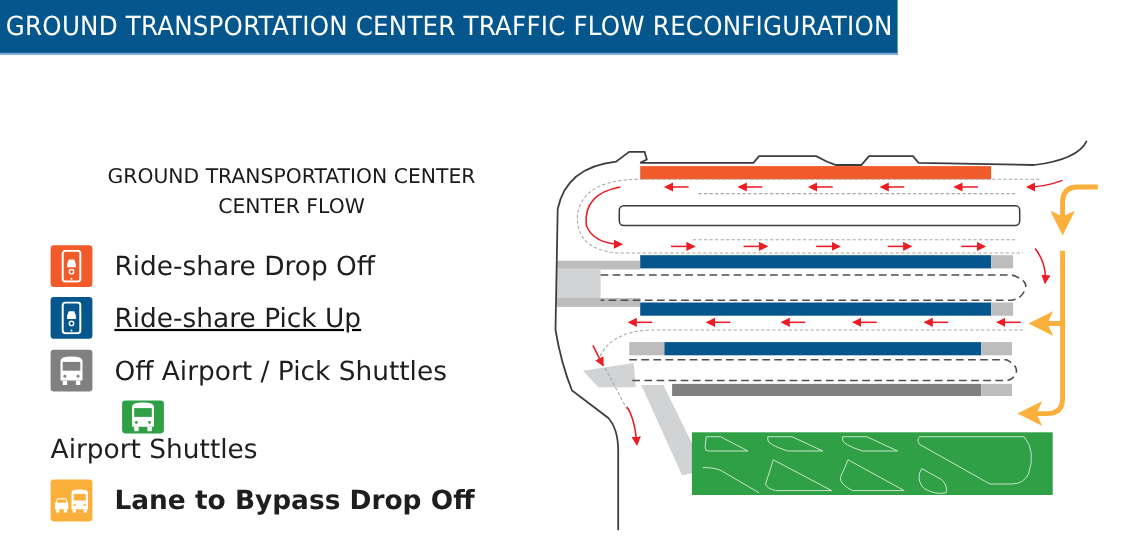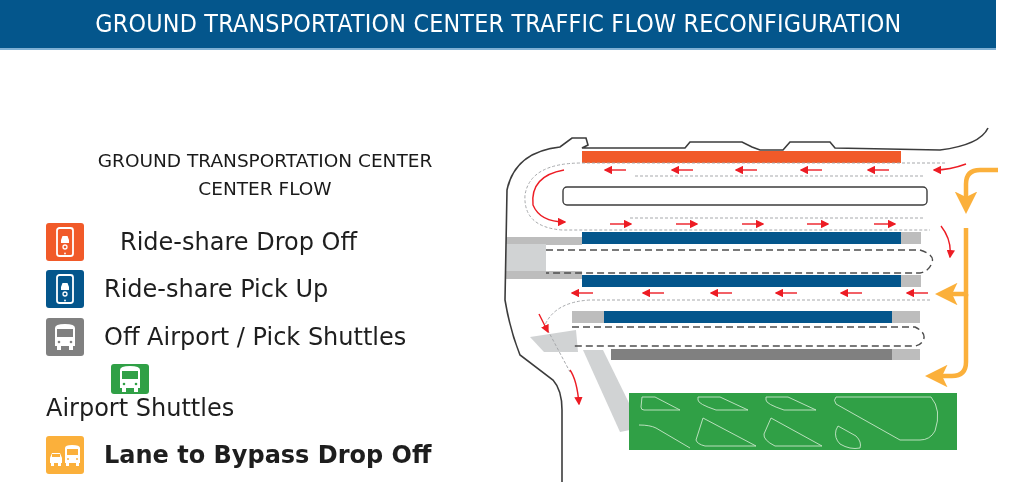--- a/index.html
+++ b/index.html
@@ -1,49 +1,49 @@
 <!DOCTYPE html>
 <html><head>
 <meta charset="utf-8">
 <style>
   html, body { margin:0; padding:0; }
   body { width:1024px; height:488px; background:#ffffff; position:relative; overflow:hidden; font-family:"Liberation Sans", sans-serif; }
-  .banner { position:absolute; left:0; top:0; width:996px; height:50px; background:#04568c; border-bottom:2px solid #7fb0d4; box-sizing:border-box; display:flex; align-items:center; justify-content:center; }
+  .banner { position:absolute; left:0; top:0; width:816px; height:50px; background:#04568c; border-bottom:2px solid #7fb0d4; box-sizing:border-box; display:flex; align-items:center; justify-content:center; }
   .banner-title { color:#ffffff; font-family:"DejaVu Sans", sans-serif; font-size:24px; font-weight:normal; letter-spacing:0.2px; white-space:nowrap; transform:scaleX(0.93); }
   .legend-title { position:absolute; left:30px; top:147px; width:470px; text-align:center; font-family:"DejaVu Sans", sans-serif; font-weight:normal; font-size:18.5px; line-height:28px; color:#1a1a1a; }
   .legend-item { position:absolute; left:46px; height:40px; display:flex; align-items:center; }
   .legend-icon { width:38px; height:38px; border-radius:3px; display:flex; align-items:center; justify-content:center; margin-right:20px; }
   .legend-label { font-family:"DejaVu Sans", sans-serif; font-size:24px; color:#1e1e1e; white-space:nowrap; }
   .map { position:absolute; left:0; top:0; }
 </style>
 </head>
 <body>
 
 <div class="banner">
   <div class="banner-title">GROUND TRANSPORTATION CENTER TRAFFIC FLOW RECONFIGURATION</div>
 </div>
 
 <div class="legend-title">
   <div>GROUND TRANSPORTATION CENTER</div>
   <div>CENTER FLOW</div>
 </div>
 
-<div class="legend-item" style="top:222px;gap:16px;">
+<div class="legend-item" style="top:222px;">
   <div class="legend-icon" style="background:#f15a29;">
     <svg width="22" height="30" viewBox="0 0 22 30">
         <rect x="3" y="1" width="16" height="28" rx="2.5" fill="none" stroke="#fff" stroke-width="1.8"></rect>
         <path d="M7 13 l1.5-4 h5 l1.5 4 v3 h-8z" fill="#fff"></path>
         <circle cx="11" cy="20" r="2" fill="none" stroke="#fff" stroke-width="1.3"></circle>
         <circle cx="11" cy="26.5" r="0.9" fill="#fff"></circle>
       </svg>
   </div>
   <span class="legend-label">Ride-share Drop Off</span>
 </div>
 
-<div class="legend-item" style="top:269px;">
+<div class="legend-item" style="top:269px;text-decoration:underline;">
   <div class="legend-icon" style="background:#04568c;">
     <svg width="22" height="30" viewBox="0 0 22 30">
         <rect x="3" y="1" width="16" height="28" rx="2.5" fill="none" stroke="#fff" stroke-width="1.8"></rect>
         <path d="M7 13 l1.5-4 h5 l1.5 4 v3 h-8z" fill="#fff"></path>
         <circle cx="11" cy="20" r="2" fill="none" stroke="#fff" stroke-width="1.3"></circle>
         <circle cx="11" cy="26.5" r="0.9" fill="#fff"></circle>
       </svg>
   </div>
   <span class="legend-label">Ride-share Pick Up</span>
 </div>

